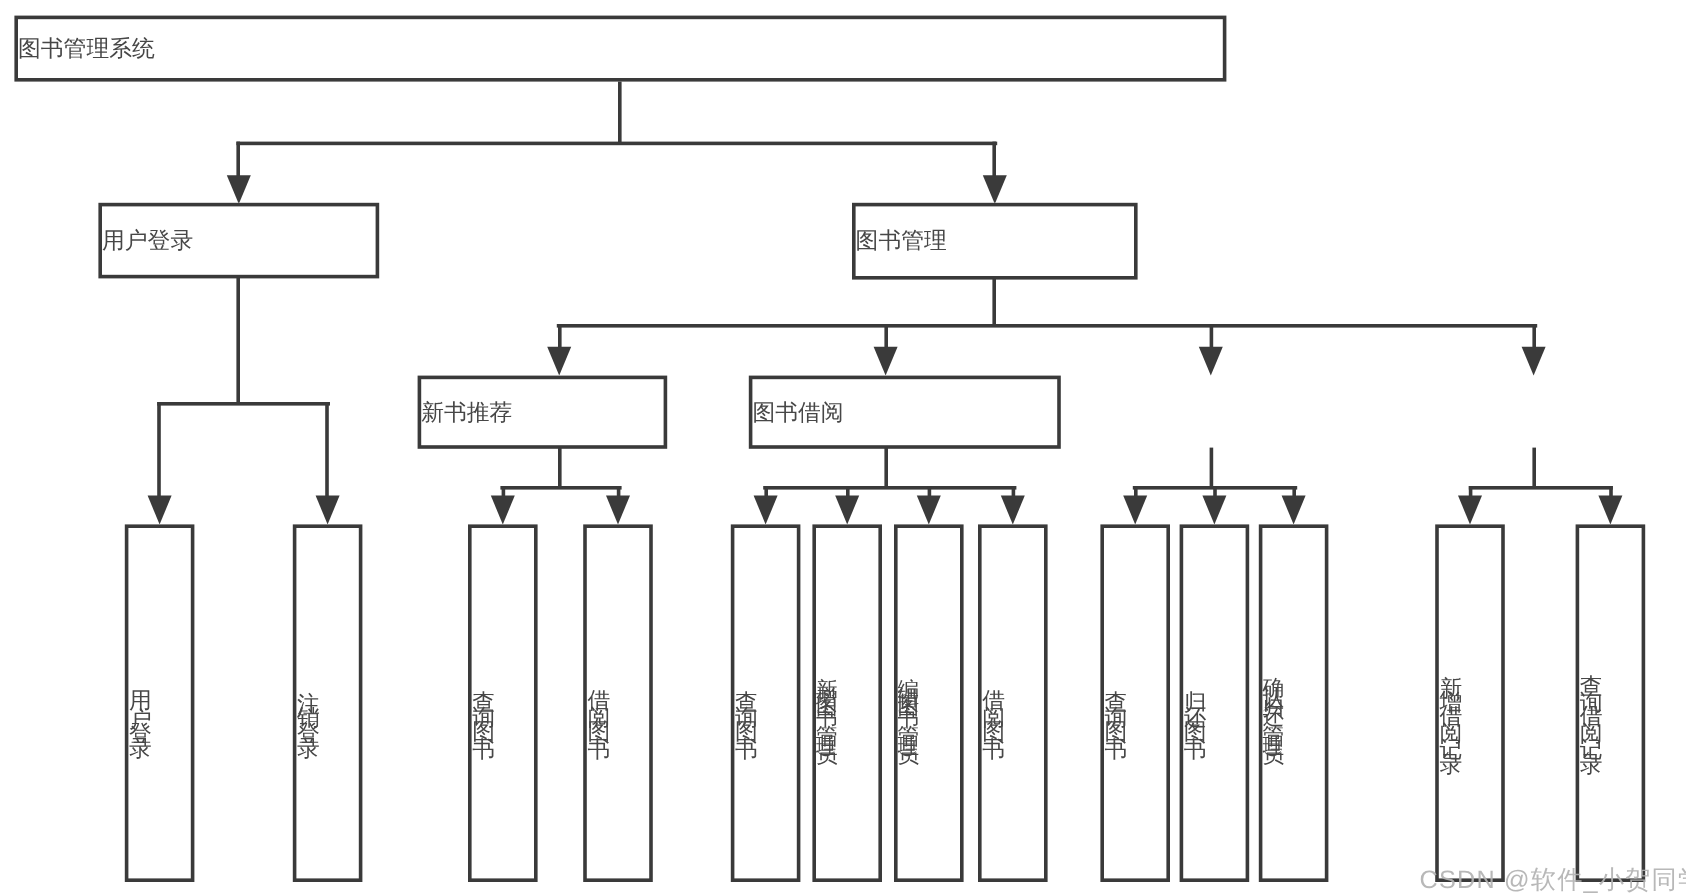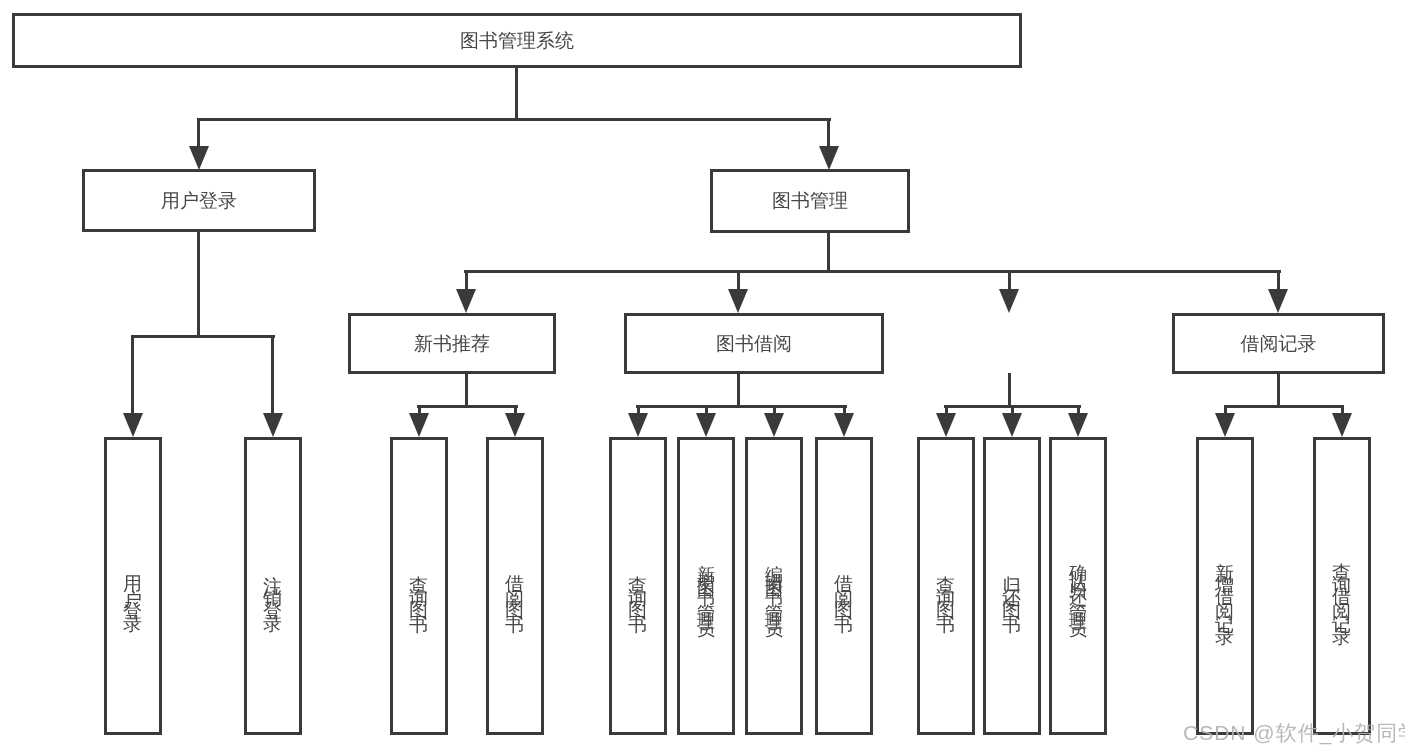--- a/index.html
+++ b/index.html
@@ -20,21 +20,21 @@
     background: var(--color-background);
     overflow: hidden;
   }
   .box {
     position: absolute;
     box-sizing: border-box;
     border: 3px solid var(--color-line);
     background: var(--color-background);
     display: flex;
     align-items: center;
-    justify-content: center;
+    justify-content: flex-start;
     color: var(--color-text);
     font-size: 19px;
   }
   .vtext {
     writing-mode: vertical-rl;
     text-orientation: mixed;
     line-height: 1;
     font-size: 19px;
     letter-spacing: 13px;
     color: var(--color-text);
@@ -81,21 +81,21 @@
   <div class="vline" style="left:515px;top:68px;height:52px;"></div>
   <div class="hline" style="left:197px;top:118px;width:634px;"></div>
   <div class="vline" style="left:197px;top:118px;height:30px;"></div>
   <div class="arrow" style="left:189px;top:146px;"></div>
   <div class="vline" style="left:827px;top:118px;height:30px;"></div>
   <div class="arrow" style="left:819px;top:146px;"></div>
 
   <div class="box" style="left:82px;top:169px;width:234px;height:63px;">
     <span>用户登录</span>
   </div>
-  <div class="box" style="left:710px;top:169px;width:200px;height:64px;">
+  <div class="box" style="left:710px;top:169px;width:238px;height:64px;">
     <span>图书管理</span>
   </div>
 
   <div class="vline" style="left:197px;top:231px;height:104px;"></div>
   <div class="hline" style="left:131px;top:335px;width:144px;"></div>
   <div class="vline" style="left:131px;top:335px;height:80px;"></div>
   <div class="arrow" style="left:123px;top:413px;"></div>
   <div class="vline" style="left:271px;top:335px;height:80px;"></div>
   <div class="arrow" style="left:263px;top:413px;"></div>
 
@@ -109,23 +109,20 @@
   <div class="arrow" style="left:999px;top:289px;"></div>
   <div class="vline" style="left:1277px;top:270px;height:21px;"></div>
   <div class="arrow" style="left:1268px;top:289px;"></div>
 
   <div class="box" style="left:348px;top:313px;width:208px;height:61px;">
     <span>新书推荐</span>
   </div>
   <div class="box" style="left:624px;top:313px;width:260px;height:61px;">
     <span>图书借阅</span>
   </div>
-  <div class="box" style="left:1172px;top:313px;width:213px;height:61px;">
-    <span>借阅记录</span>
-  </div>
 
   <div class="vline" style="left:465px;top:373px;height:32px;"></div>
   <div class="hline" style="left:417px;top:405px;width:101px;"></div>
   <div class="vline" style="left:418px;top:405px;height:10px;"></div>
   <div class="arrow" style="left:409px;top:413px;"></div>
   <div class="vline" style="left:514px;top:405px;height:10px;"></div>
   <div class="arrow" style="left:505px;top:413px;"></div>
 
   <div class="vline" style="left:737px;top:373px;height:32px;"></div>
   <div class="hline" style="left:636px;top:405px;width:211px;"></div>

